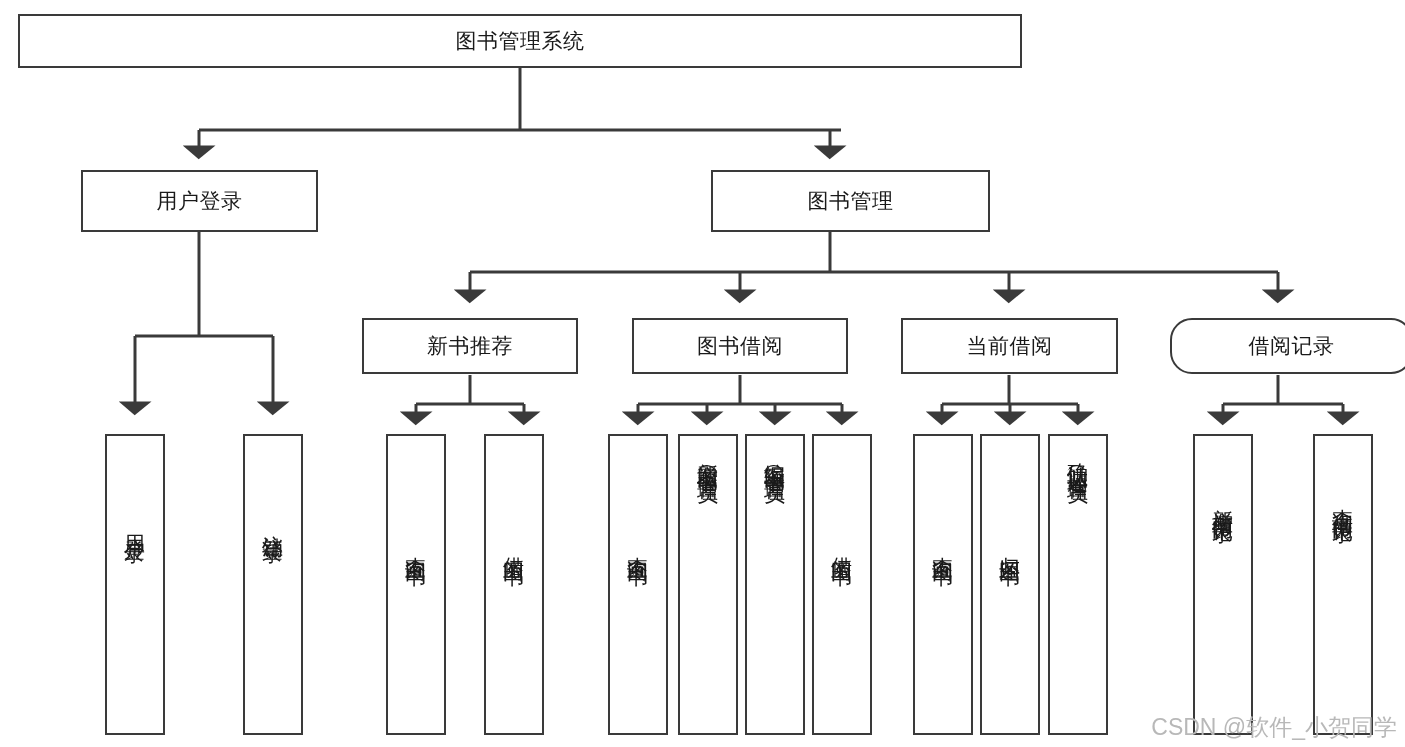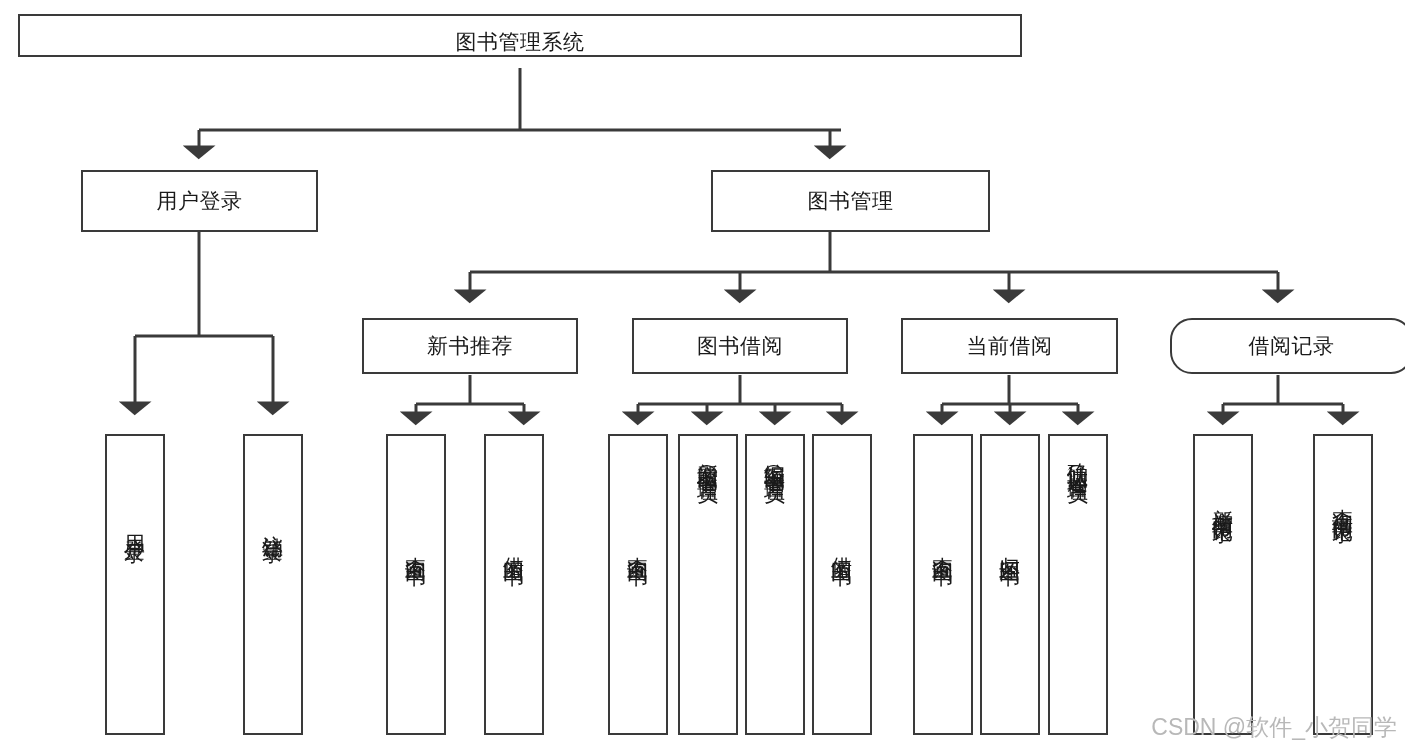--- a/index.html
+++ b/index.html
@@ -130,21 +130,21 @@
       <path d="M1010,404 L1010,418" marker-end="url(#arrow)"></path>
       <path d="M1078,404 L1078,418" marker-end="url(#arrow)"></path>
 
       <path d="M1278,375 L1278,404"></path>
       <path d="M1223,404 L1343,404"></path>
       <path d="M1223,404 L1223,418" marker-end="url(#arrow)"></path>
       <path d="M1343,404 L1343,418" marker-end="url(#arrow)"></path>
     </g>
   </svg>
 
-  <div class="node root horiz" style="left:18px; top:14px; width:1004px; height:43px;align-items:flex-end;">
+  <div class="node root horiz" style="left:18px; top:14px; width:1004px; height:54px;">
     <span class="label">图书管理系统</span>
   </div>
 
   <div class="node horiz" style="left:81px; top:170px; width:237px; height:62px;">
     <span class="label">用户登录</span>
   </div>
 
   <div class="node horiz" style="left:711px; top:170px; width:279px; height:62px;">
     <span class="label">图书管理</span>
   </div>

